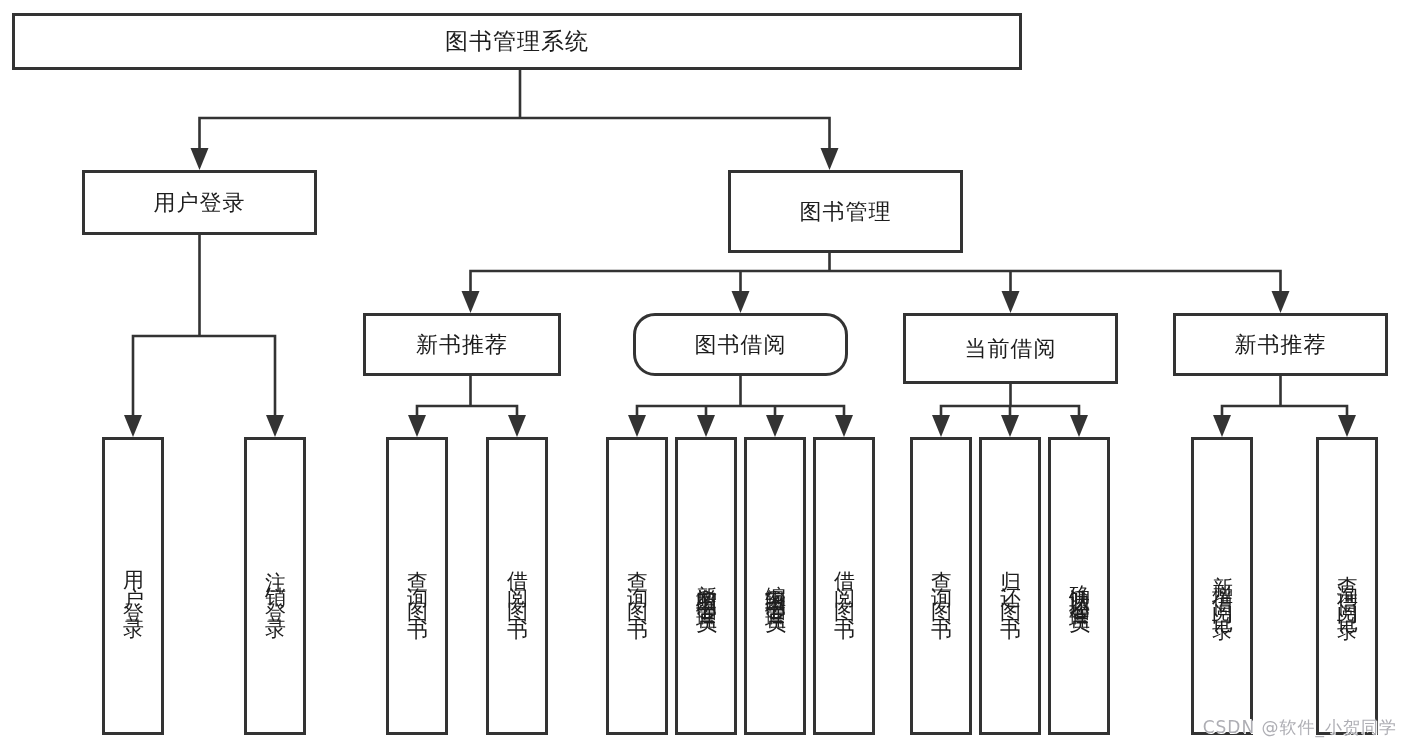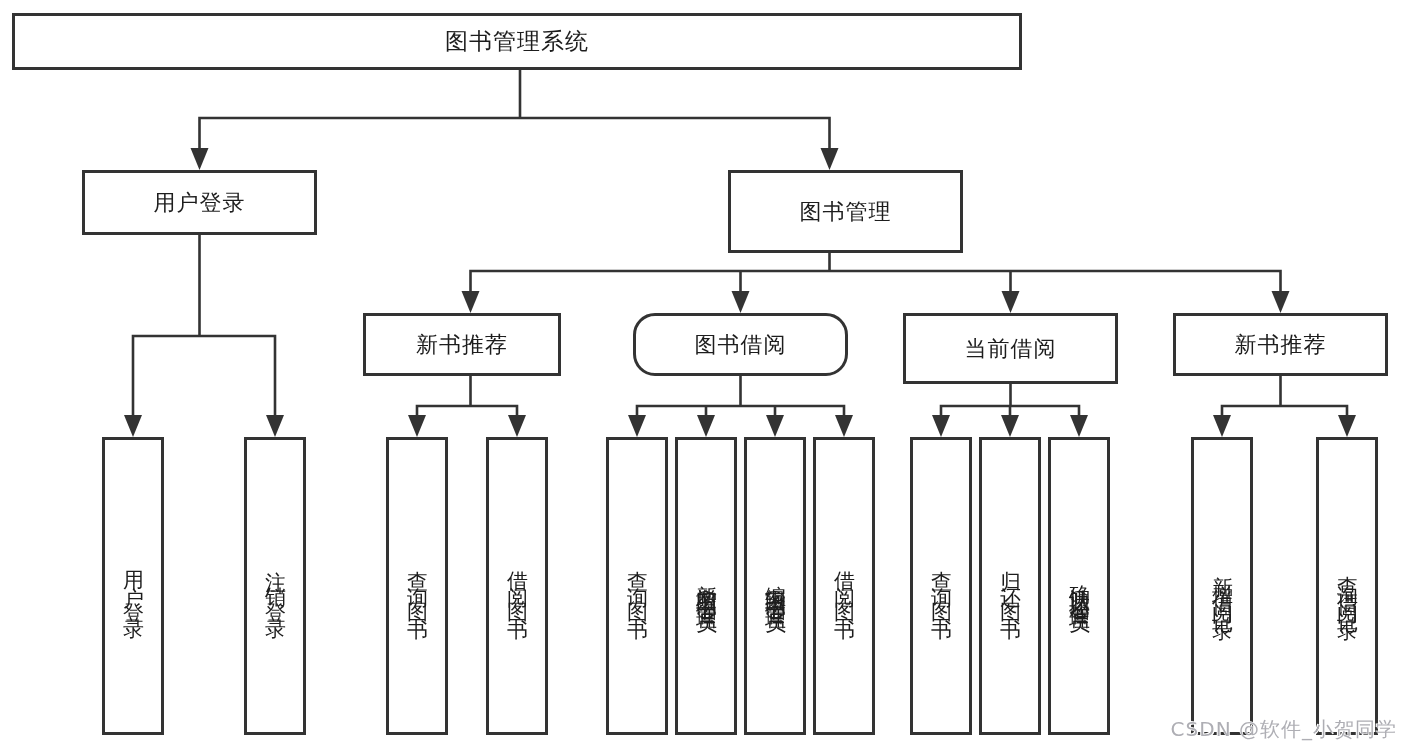--- a/index.html
+++ b/index.html
@@ -42,21 +42,21 @@
     color: #1d1d1d;
     white-space: nowrap;
   }
   .ls-wide  { letter-spacing: 16px; }
   .ls-mid   { letter-spacing: 9px; }
   .ls-tight { letter-spacing: 4px; }
   .watermark {
     position: absolute;
     right: 8px;
     top: 716px;
-    font-size: 20px;
+    font-size: 17px;
     color: #aeaeb4;
     letter-spacing: 1px;
     white-space: nowrap;
     text-shadow: 1px 1px 0 #ffffff, -1px -1px 0 #ffffff;
     z-index: 5;
   }
 </style>
 </head>
 <body>
 

